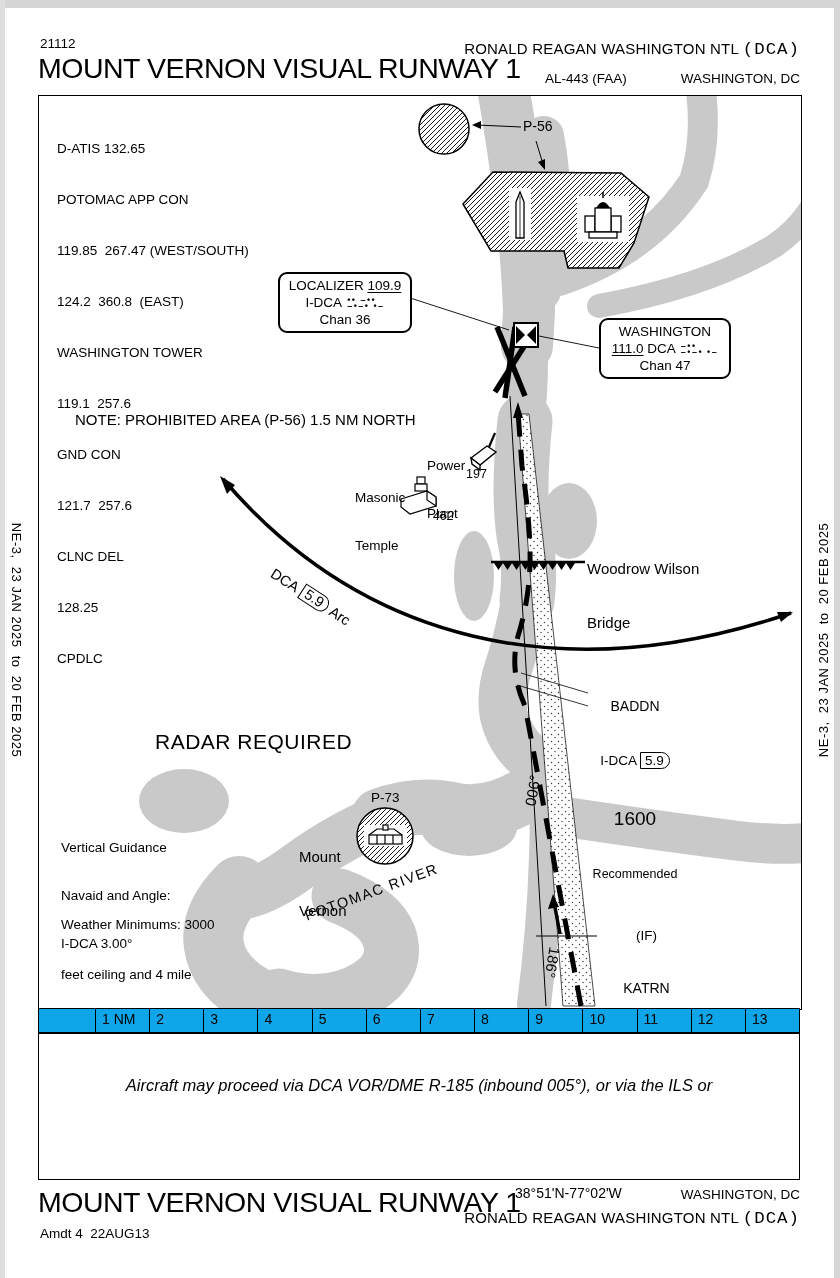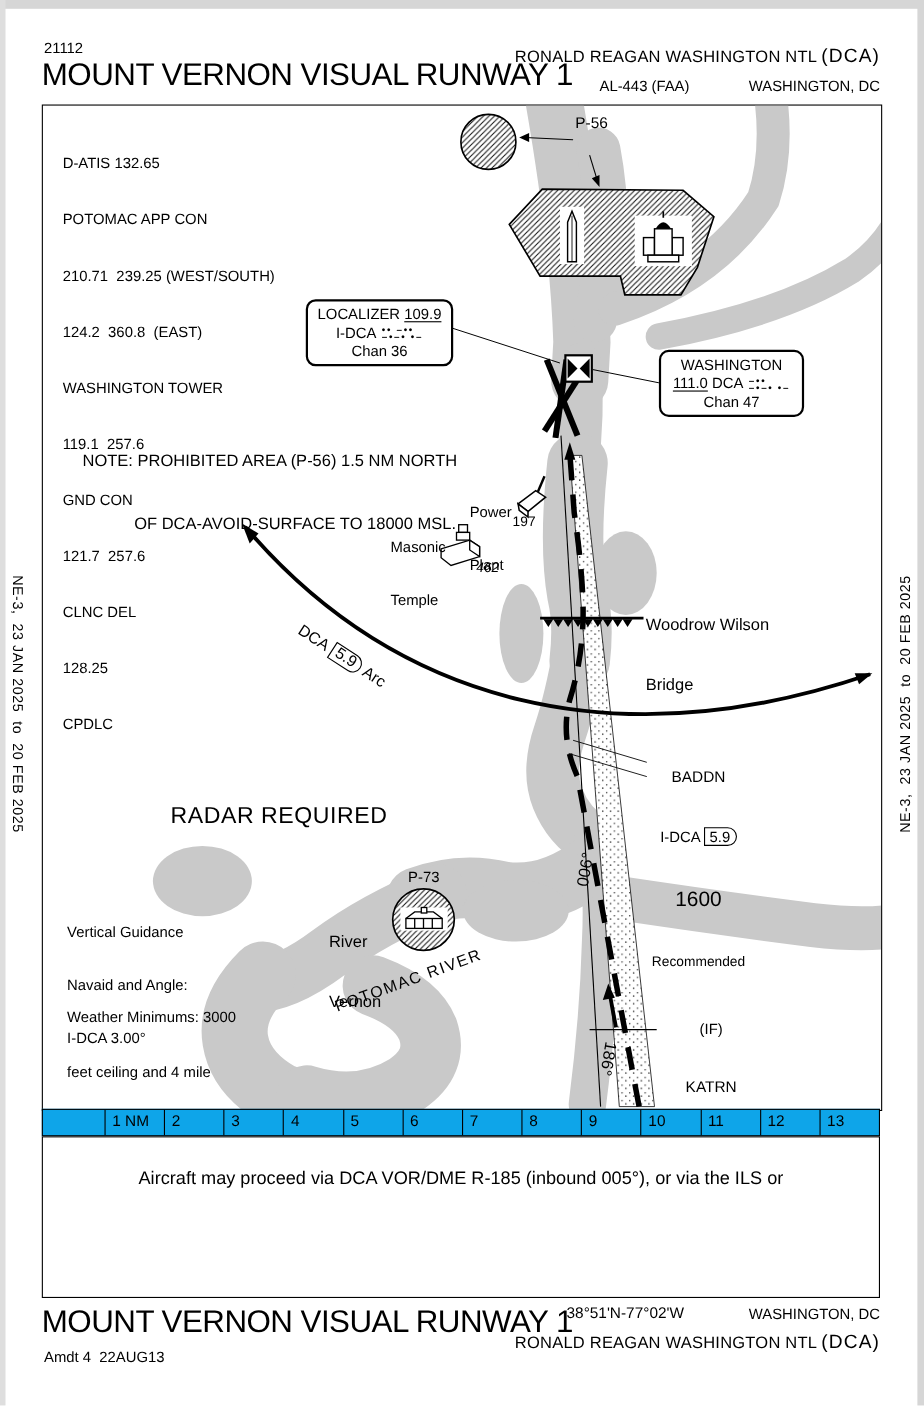--- a/index.html
+++ b/index.html
@@ -9,21 +9,21 @@
   .strip-left{position:absolute;left:0;top:0;width:5px;height:1278px;background:#dedede;}
   .strip-right{position:absolute;right:0;top:0;width:6px;height:1278px;background:#d6d6d6;}
   .lbl{position:absolute;white-space:pre;color:#000;}
   .ul{text-decoration:underline;text-underline-offset:2px;}
   
   .hdr-num{left:40px;top:36px;font-size:13.5px;}
   .hdr-title{left:38px;top:52px;font-size:28.5px;letter-spacing:-0.5px;}
   .hdr-apt{right:40px;top:40px;font-size:15px;letter-spacing:0.2px;}
   .hdr-al{left:545px;top:71px;font-size:13.5px;}
   .hdr-city{right:40px;top:71px;font-size:13.5px;}
-  .serif-code{font-family:Liberation Sans, sans-serif;font-size:1.16em;letter-spacing:1px;text-align:right;}
+  .serif-code{font-family:Liberation Mono, monospace;font-size:1.16em;letter-spacing:1px;text-align:right;}
   
   .plan{position:absolute;left:38px;top:95px;width:762px;height:913px;
         border:1.5px solid #000;box-sizing:content-box;overflow:hidden;background:#fff;}
   .plan svg{position:absolute;left:0;top:0;}
   .comm{left:18px;top:10px;font-size:13.5px;line-height:17px;}
   .navbox{position:absolute;border:2px solid #000;border-radius:9px;background:#fff;
           text-align:center;font-size:13.5px;line-height:17px;padding:3px 2px;}
   .morse{display:inline-flex;flex-direction:column;align-items:flex-start;vertical-align:middle;
          margin-left:5px;font-size:9px;line-height:6.5px;letter-spacing:1.5px;font-weight:bold;}
   .dme{display:inline-block;border:1.3px solid #000;border-radius:0 9px 9px 0;
@@ -34,21 +34,21 @@
   .scalebar{position:absolute;left:38px;top:1008px;width:762px;height:25px;border:1.5px solid #000;
             box-sizing:border-box;display:flex;background:#0ea5e9;}
   .cell{border-right:1px solid #000;font-size:14px;padding:2px 0 0 6px;box-sizing:border-box;}
   .cell:last-child{border-right:none;}
   .cell.c0{width:57px;flex:none;}
   .cell.cn{flex:1;}
   
   .briefbox{position:absolute;left:38px;top:1033px;width:762px;height:147px;border:1.5px solid #000;
             box-sizing:border-box;background:#fff;}
   .brief-line{text-align:center;font-size:16.5px;line-height:23px;white-space:pre;}
-  .briefpad{padding-top:26px;}
+  .briefpad{padding-top:40px;font-style:italic;}
   
   .ftr-title{left:38px;top:1186px;font-size:28.5px;letter-spacing:-0.5px;}
   .ftr-coords{left:515px;top:1185px;font-size:14px;}
   .ftr-city{right:40px;top:1187px;font-size:13.5px;}
   .ftr-apt{right:40px;top:1209px;font-size:15px;letter-spacing:0.2px;}
   .ftr-amdt{left:40px;top:1226px;font-size:13.5px;}
   
   .edge{position:absolute;width:0;height:0;}
   .edge > div{position:absolute;white-space:pre;font-size:13px;letter-spacing:0.5px;}
   .edge-left > div{transform:translate(-50%,-50%) rotate(90deg);}
@@ -197,32 +197,32 @@
         <rect x="378" y="381" width="8" height="7"></rect>
         <rect x="376" y="388" width="12" height="7"></rect>
         <polygon points="362,403 388,395 397,401 397,410 371,418 362,411"></polygon>
         <polygon points="388,395 397,401 397,410 388,404"></polygon>
       </g>
     </svg>
 
     <div class="lbl comm">
       <div>D-ATIS 132.65</div>
       <div>POTOMAC APP CON</div>
-      <div>210.71  239.25 (WEST/SOUTH)</div>
+      <div>119.85  267.47 (WEST/SOUTH)</div>
       <div>124.2  360.8  (EAST)</div>
       <div>WASHINGTON TOWER</div>
       <div>119.1  257.6</div>
       <div>GND CON</div>
       <div>121.7  257.6</div>
       <div>CLNC DEL</div>
       <div>128.25</div>
       <div>CPDLC</div>
     </div>
 
-    <div class="lbl" style="left:484px;top:7px;font-size:14px;">P-56</div>
+    <div class="lbl" style="left:484px;top:22px;font-size:14px;">P-56</div>
 
     <div class="navbox" style="left:239px;top:176px;width:126px;">
       <div><span>LOCALIZER</span> <span class="ul">109.9</span></div>
       <div><span>I-DCA</span><span class="morse">
             <span>•• –••</span>
             <span>–•–• •–</span>
           </span></div>
       <div>Chan 36</div>
     </div>
 
@@ -230,21 +230,20 @@
       <div>WASHINGTON</div>
       <div><span class="ul">111.0</span> <span>DCA</span><span class="morse">
             <span>–••</span>
             <span>–•–• •–</span>
           </span></div>
       <div>Chan 47</div>
     </div>
 
     <div class="lbl" style="left:36px;top:276px;font-size:15px;line-height:19px;">
       <div>NOTE: PROHIBITED AREA (P-56) 1.5 NM NORTH</div>
-      <div style="padding-left:47px;">OF DCA-AVOID-SURFACE TO 18000 MSL.</div>
     </div>
 
     <div class="lbl" style="left:388px;top:330px;font-size:13.5px;line-height:16px;">
       <div>Power</div>
       <div>Plant</div>
     </div>
     <div class="lbl" style="left:427px;top:371px;font-size:12.5px;">197</div>
 
     <div class="lbl" style="left:316px;top:362px;font-size:13.5px;line-height:16px;">
       <div>Masonic</div>
@@ -272,21 +271,21 @@
 
     <div class="lbl" style="left:116px;top:634px;font-size:21px;letter-spacing:0.5px;">RADAR REQUIRED</div>
 
     <div class="lbl" style="left:22px;top:712px;font-size:13.5px;line-height:16px;">
       <div>Vertical Guidance</div>
       <div>Navaid and Angle:</div>
       <div>I-DCA 3.00°</div>
     </div>
 
     <div class="lbl" style="left:260px;top:716px;font-size:15px;line-height:18px;">
-      <div>River</div>
+      <div>Mount</div>
       <div>Vernon</div>
     </div>
     <div class="lbl" style="left:332px;top:694px;font-size:13.5px;">P-73</div>
 
     <div class="lbl rot" style="left:262px;top:788px;font-size:14.5px;letter-spacing:1.5px;transform:rotate(-20deg);">POTOMAC RIVER</div>
 
     <div class="lbl" style="left:22px;top:788px;font-size:13.5px;line-height:16.5px;">
       <div>Weather Minimums: 3000</div>
       <div>feet ceiling and 4 mile</div>
       

